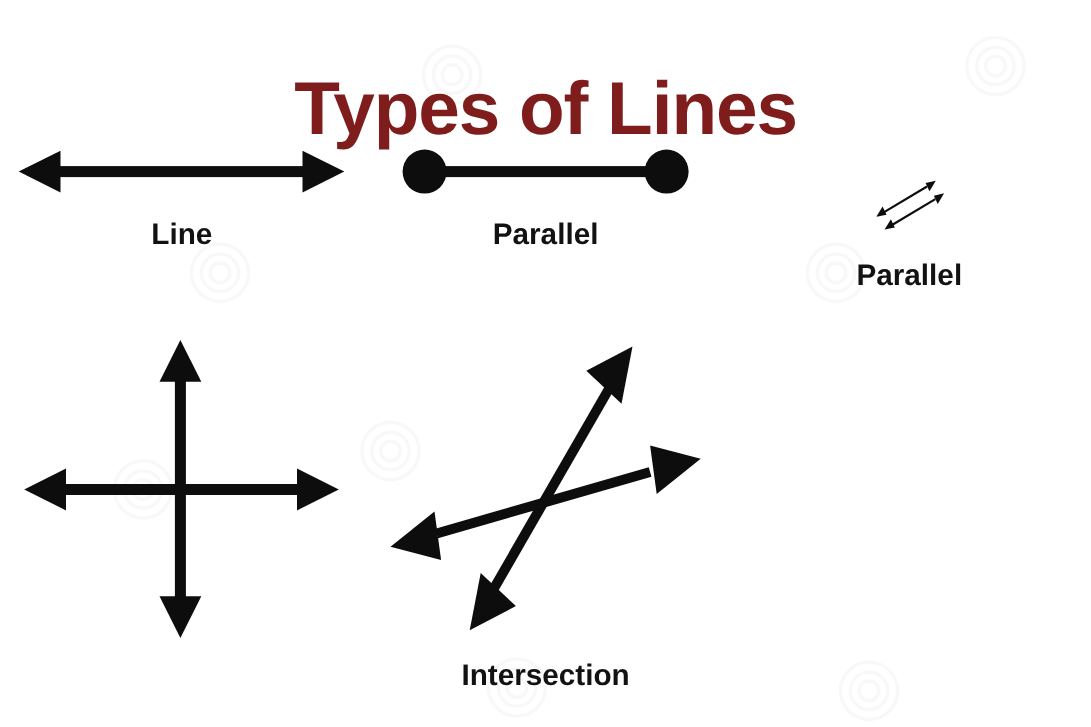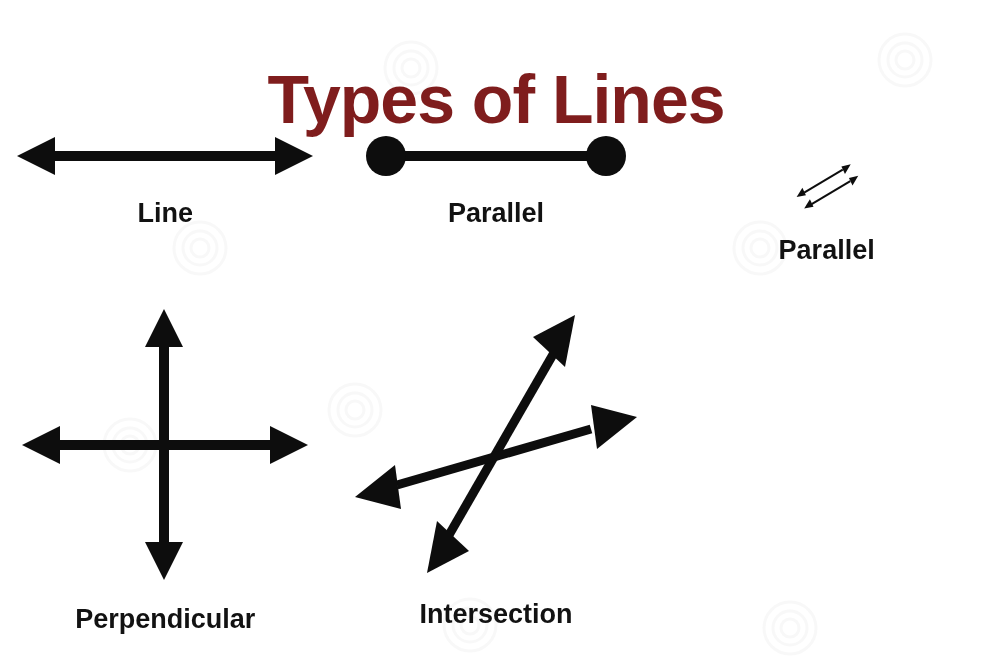--- a/index.html
+++ b/index.html
@@ -182,21 +182,20 @@
           <polygon points="144,2 125,40 163,40" fill="#0d0d0d"></polygon>
           <polygon points="144,273 125,235 163,235" fill="#0d0d0d"></polygon>
         </g>
 
         <g>
           <rect x="32" y="133" width="226" height="10" fill="#0d0d0d"></rect>
           <polygon points="2,138 40,119 40,157" fill="#0d0d0d"></polygon>
           <polygon points="288,138 250,119 250,157" fill="#0d0d0d"></polygon>
         </g>
       </svg>
-      <div class="figure-label">Perpendicular</div>
     </div>
 
     <div class="figure-cell row-bottom">
       <svg class="figure-art" width="290" height="270" viewBox="0 0 290 270" xmlns="http://www.w3.org/2000/svg">
 
         <g>
           <line x1="98" y1="228" x2="204" y2="44" stroke="#0d0d0d" stroke-width="9"></line>
           <polygon points="76,266 118,244 86,214" fill="#0d0d0d"></polygon>
           <polygon points="224,8 182,30 214,60" fill="#0d0d0d"></polygon>
         </g>

